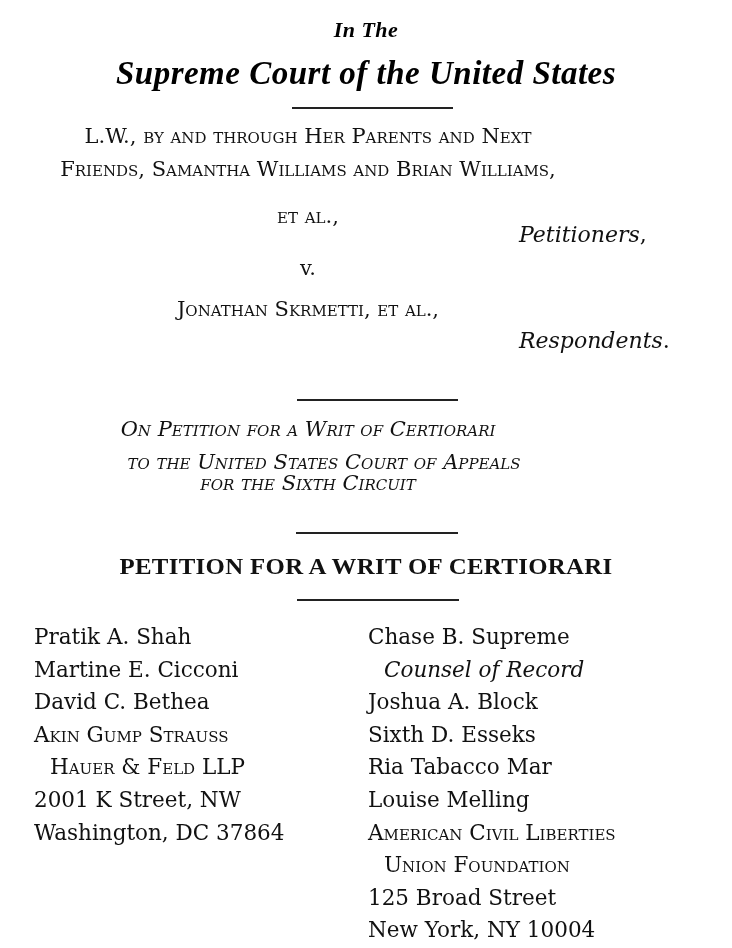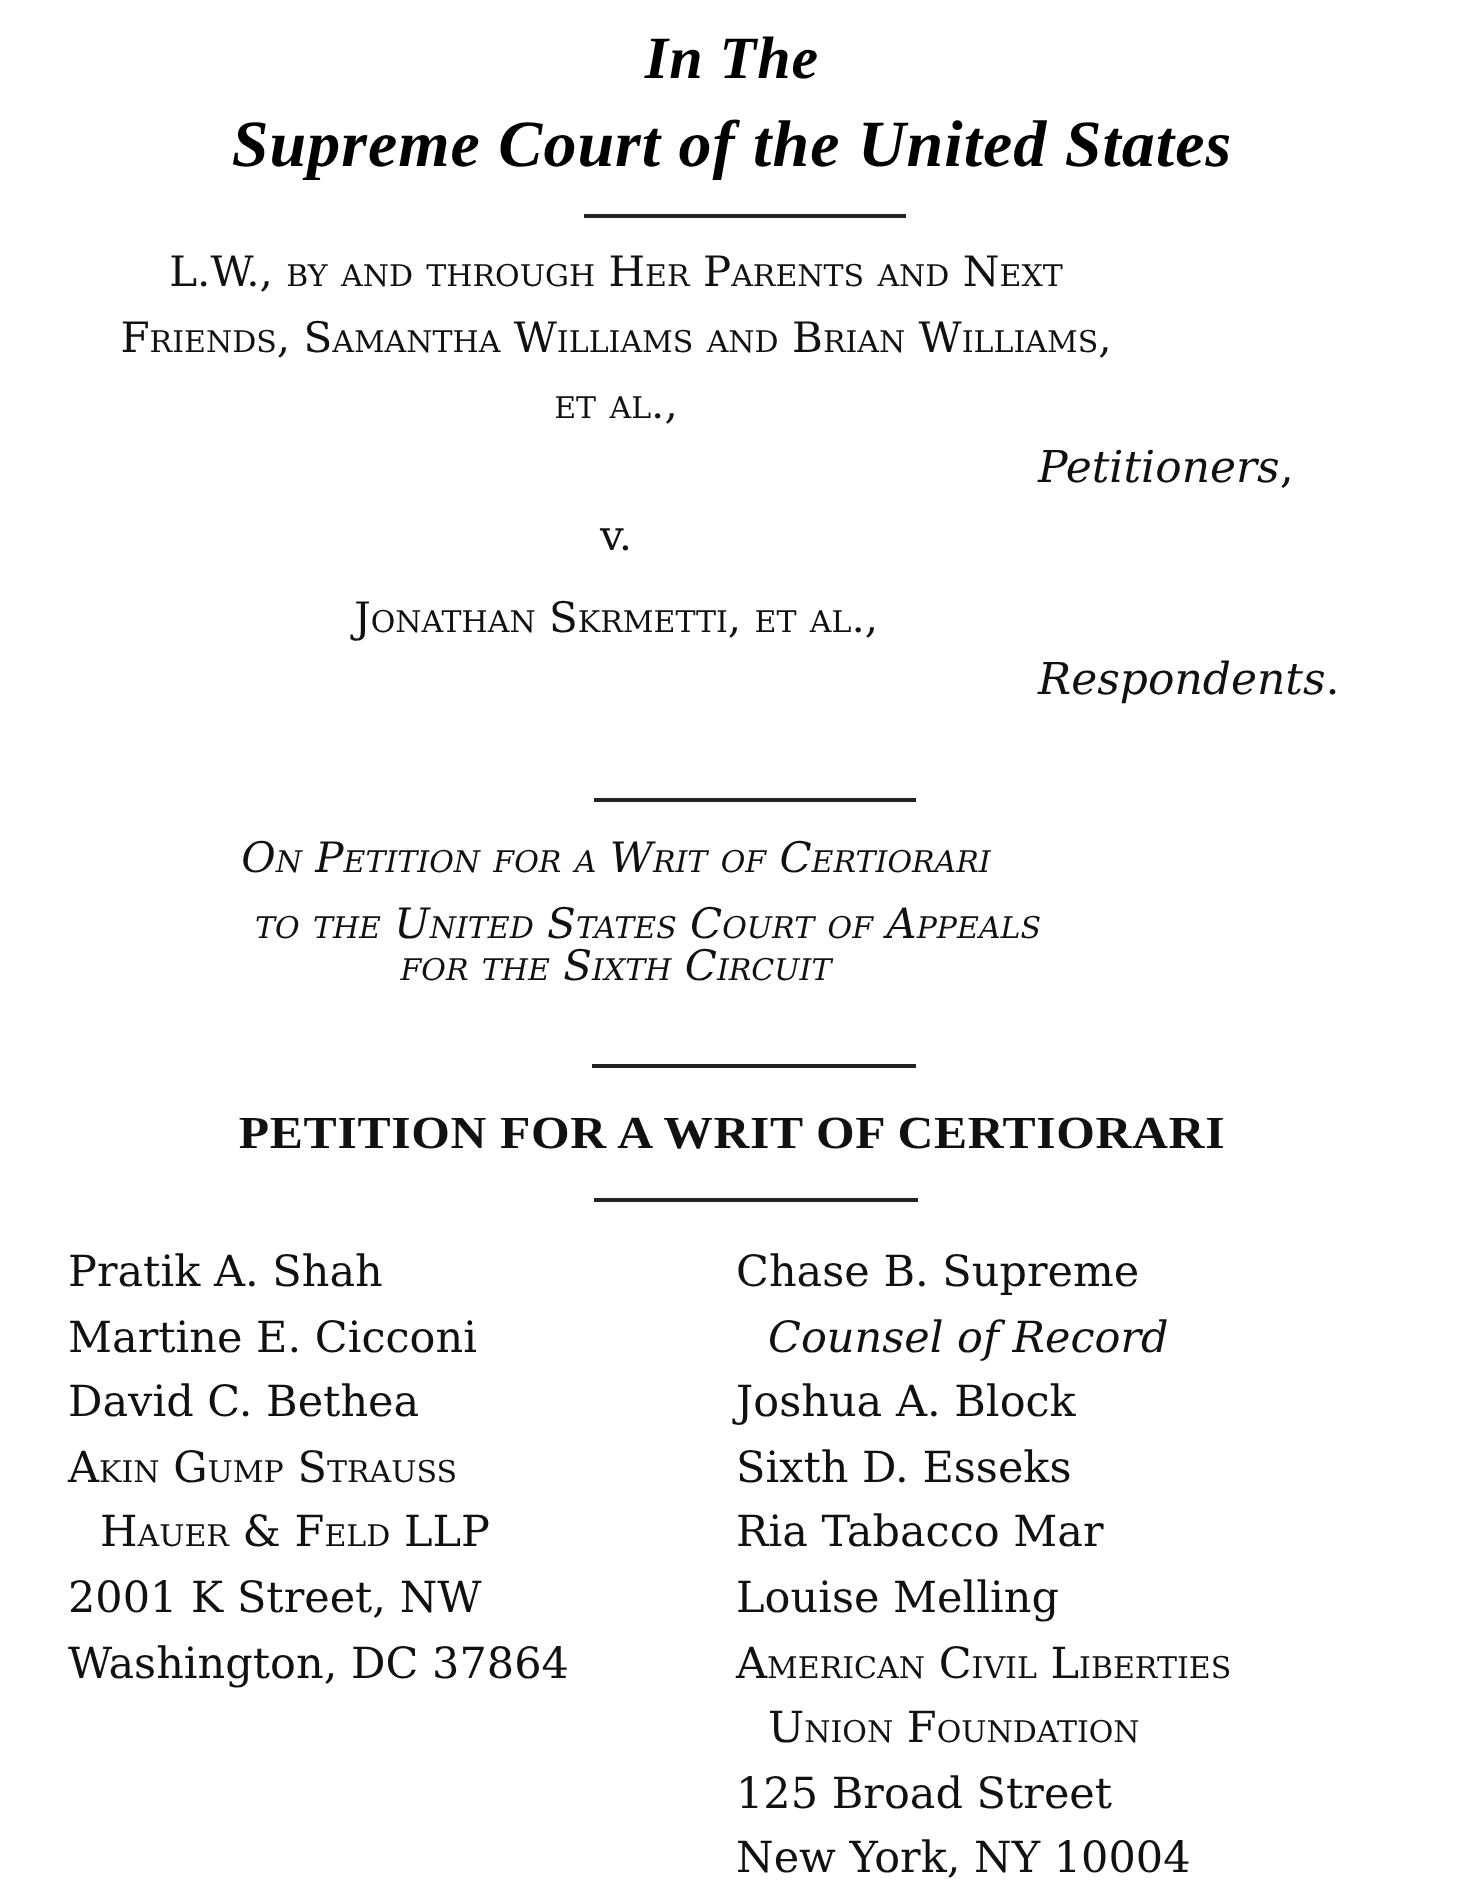--- a/index.html
+++ b/index.html
@@ -19,21 +19,21 @@
     position: absolute;
     left: 0;
     width: 732px;
     text-align: center;
     font-family: "Liberation Serif", "DejaVu Serif", serif;
     font-weight: bold;
     font-style: italic;
     color: #000;
     letter-spacing: 0.5px;
   }
-  .court-line1 { top: 12px; font-size: 30px; line-height: 36px; }
+  .court-line1 { top: 12px; font-size: 22px; line-height: 36px; }
   .court-line2 { top: 53px; font-size: 33px; line-height: 40px; }
 
   .rule {
     position: absolute;
     height: 2px;
     background: #222;
   }
   .center-line {
     position: absolute;
     left: 0;
@@ -87,21 +87,21 @@
 
 <div class="blackletter court-line1">In The</div>
 <div class="blackletter court-line2">Supreme Court of the United States</div>
 
 <div class="rule" style="top:107px; left:292px; width:161px;"></div>
 
 <div class="center-line sc" style="top:120px;">
   <span>L.W.</span><span>, by and through </span><span>Her</span><span> Parents and </span><span>Next</span>
 </div>
 <div class="center-line sc" style="top:153px;">Friends, Samantha Williams and Brian Williams,</div>
-<div class="center-line sc" style="top:186px;">et al.,</div>
+<div class="center-line sc" style="top:200px;">et al.,</div>
 
 <div class="right-italic" style="top:219px; left:519px;">
   <span>Petitioners</span><span style="font-style:normal">,</span>
 </div>
 
 <div class="center-line" style="top:252px;">v.</div>
 
 <div class="center-line sc" style="top:293px;">Jonathan Skrmetti, et al.,</div>
 
 <div class="right-italic" style="top:325px; left:519px;">

